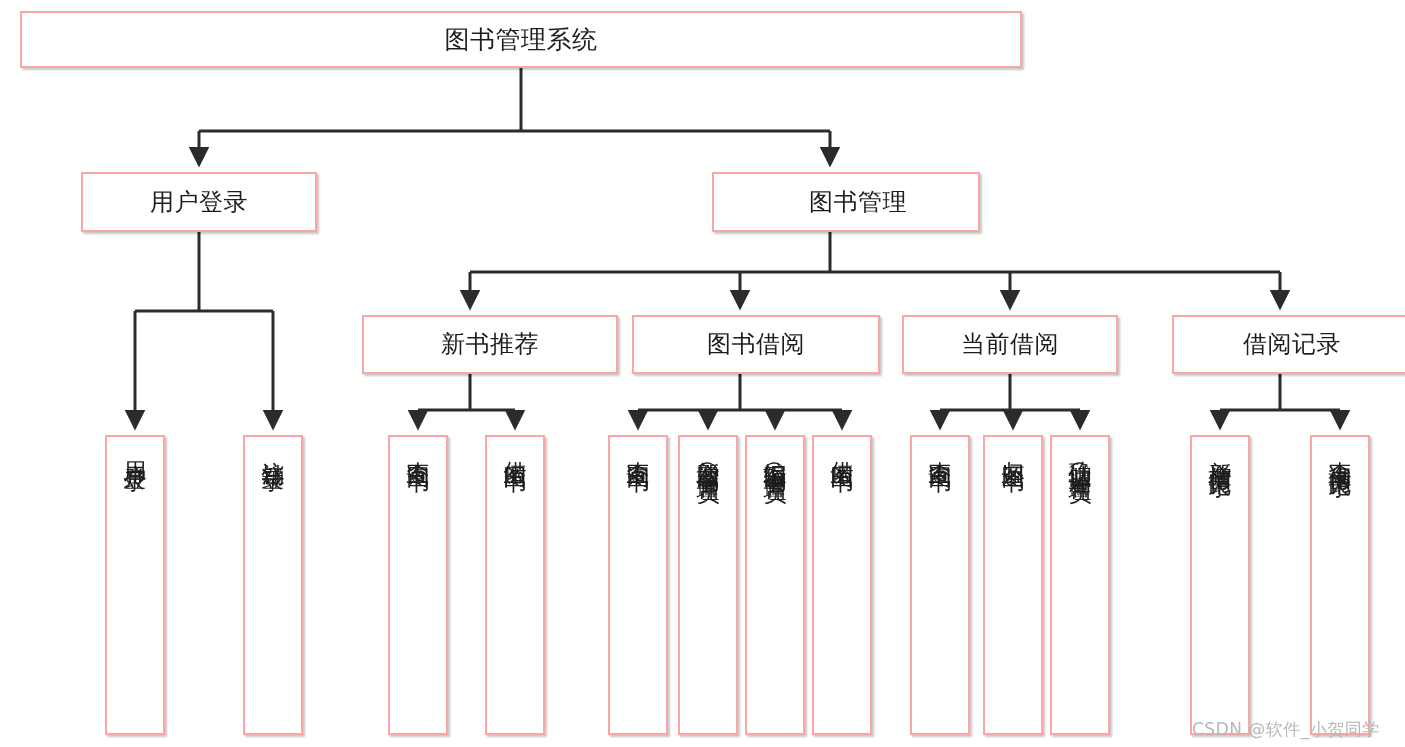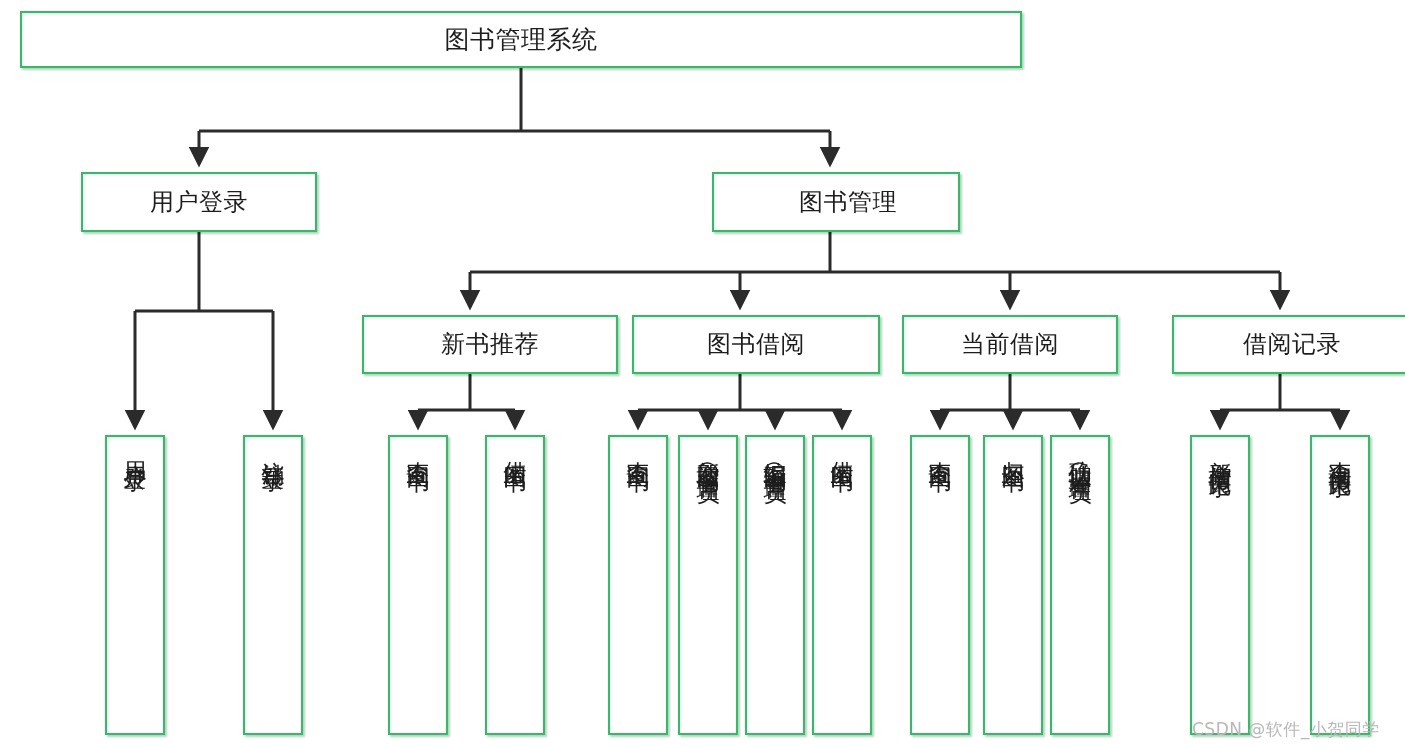--- a/index.html
+++ b/index.html
@@ -23,21 +23,21 @@
     left: 0;
     top: 0;
     width: 1405px;
     height: 747px;
     pointer-events: none;
   }
   .node {
     position: absolute;
     box-sizing: border-box;
     background: #ffffff;
-    border: 2px solid #22c55e;
+    border: 2px solid #fca5a5;
     display: flex;
     align-items: center;
     justify-content: center;
     box-shadow: 2px 2px 2px rgba(0,0,0,0.22);
   }
   .node .label {
     color: #1d1d1d;
     line-height: 1.12;
     white-space: nowrap;
   }
@@ -127,21 +127,21 @@
     </g>
   </svg>
 
   <div class="node horiz root" style="left:20px; top:11px; width:1002px; height:57px;">
     <span class="label">图书管理系统</span>
   </div>
 
   <div class="node horiz" style="left:81px; top:172px; width:236px; height:60px;">
     <span class="label">用户登录</span>
   </div>
-  <div class="node horiz" style="left:712px; top:172px; width:248px; height:60px;padding-left:24px;">
+  <div class="node horiz" style="left:712px; top:172px; width:268px; height:60px;padding-left:24px;">
     <span class="label">图书管理</span>
   </div>
 
   <div class="node horiz" style="left:362px; top:315px; width:256px; height:59px;">
     <span class="label">新书推荐</span>
   </div>
   <div class="node horiz" style="left:632px; top:315px; width:248px; height:59px;">
     <span class="label">图书借阅</span>
   </div>
   <div class="node horiz" style="left:902px; top:315px; width:216px; height:59px;">

